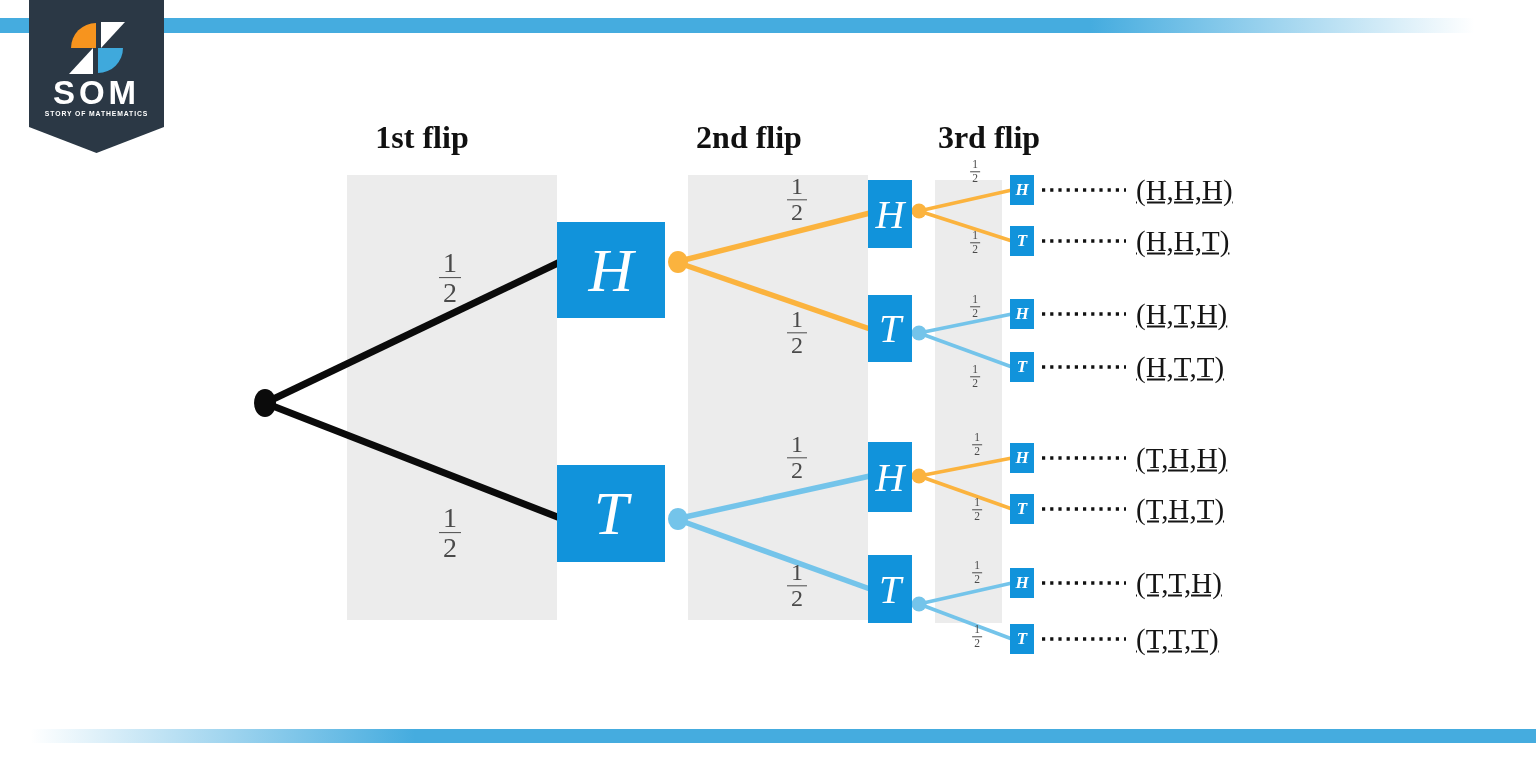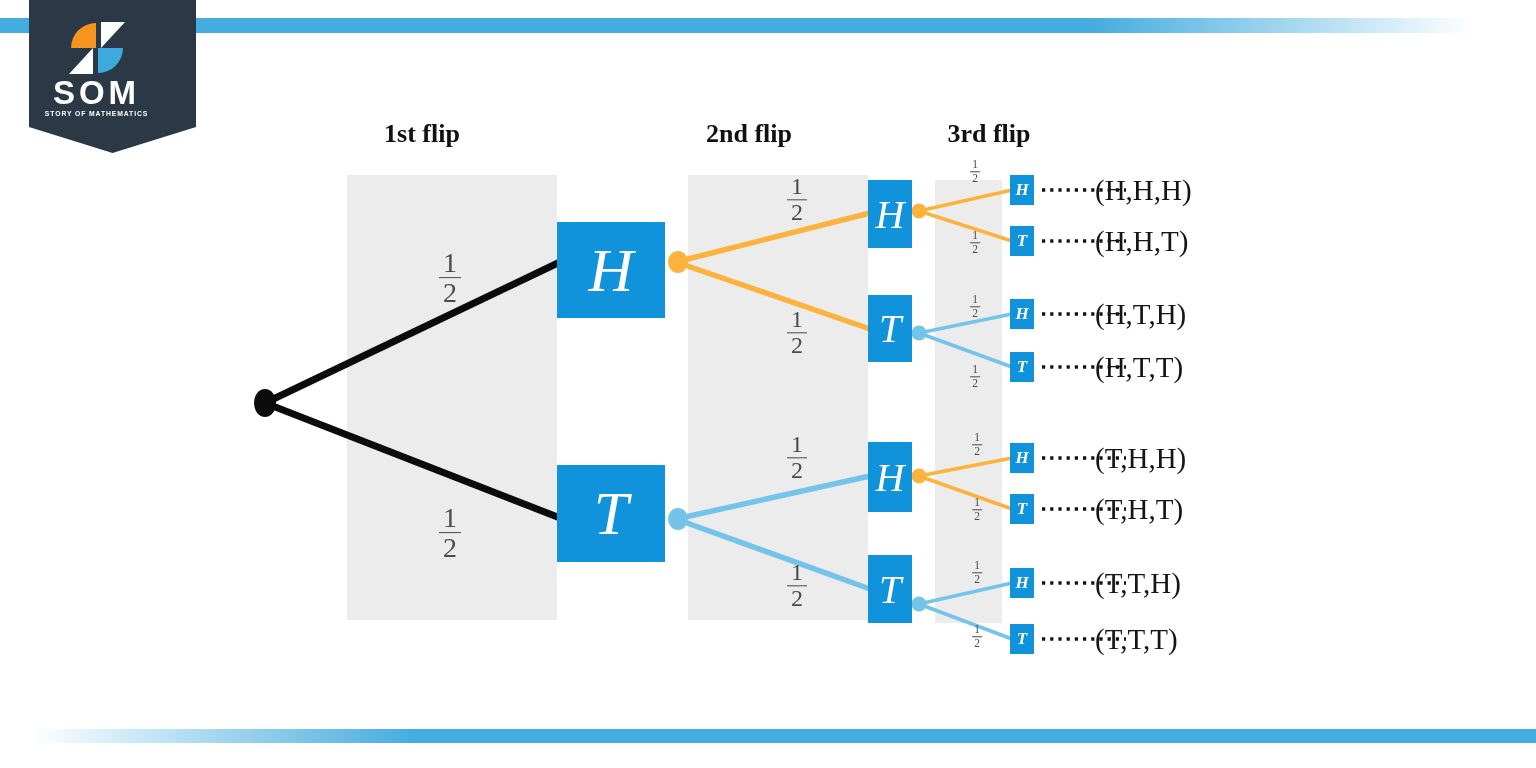--- a/index.html
+++ b/index.html
@@ -7,50 +7,50 @@
          font-family:"Liberation Serif",serif;}
 
   
   .topbar{position:absolute;left:0;top:18px;width:1536px;height:15px;
           background:linear-gradient(to right,#45ACDF 0%,#45ACDF 71%,rgba(255,255,255,0) 96%);}
   .bottombar{position:absolute;left:0;top:729px;width:1536px;height:14px;
           background:linear-gradient(to right,rgba(255,255,255,0) 2%,#45ACDF 27%,#45ACDF 100%);}
 
   
   .pennant{position:absolute;left:29px;top:0;width:135px;height:153px;background:#2B3845;
-           clip-path:polygon(0 0,100% 0,100% 83%,50% 100%,0 83%);padding-left:32px;}
+           clip-path:polygon(0 0,100% 0,100% 83%,50% 100%,0 83%);}
   .pennant .icon{position:absolute;left:39px;top:22px;}
   .brand-name{position:absolute;left:0;top:74px;width:135px;text-align:center;color:#ffffff;
            font-family:"Liberation Sans",sans-serif;font-weight:bold;font-size:33px;letter-spacing:4px;}
   .brand-tagline{position:absolute;left:0;top:110px;width:135px;text-align:center;color:#ffffff;
            font-family:"Liberation Sans",sans-serif;font-size:6.8px;letter-spacing:0.9px;font-weight:bold;}
 
   
-  .colhdr{position:absolute;top:119px;transform:translateX(-50%);font-weight:bold;font-size:26px;color:#111;}
+  .colhdr{position:absolute;top:119px;transform:translateX(-50%);font-weight:bold;font-size:32px;color:#111;}
 
   
   .gcol{position:absolute;background:#ECECEC;}
 
   .lines{position:absolute;left:0;top:0;}
 
   
   .box{position:absolute;background:#1193DB;color:#ffffff;display:flex;align-items:center;justify-content:center;
        font-style:italic;font-family:"Liberation Serif",serif;}
 
   
   .frac{position:absolute;transform:translate(-50%,-50%);display:inline-flex;flex-direction:column;
         align-items:center;color:#4a4a4a;line-height:1.05;text-align:center;}
   .frac .num{border-bottom:1.6px solid #4a4a4a;padding:0 4px;}
   .f-lg{font-size:28px;}
   .f-md{font-size:24px;}
   .f-sm{font-size:11.5px;line-height:1.15;}
   .f-sm .num{border-bottom-width:1px;padding:0 2px;}
 
   
-  .outcome{position:absolute;left:1095px;transform:translateY(-50%);font-size:29px;color:#151515;white-space:nowrap;}
+  .outcome{position:absolute;left:1136px;transform:translateY(-50%);font-size:29px;color:#151515;white-space:nowrap;text-decoration:underline;}
 
   .caption{position:absolute;left:768px;top:677px;transform:translate(-50%,-50%);font-size:24px;color:#222;}
 </style>
 </head>
 <body>
 
 <div class="stage">
 
   <div class="topbar"></div>
   <div class="bottombar"></div>

